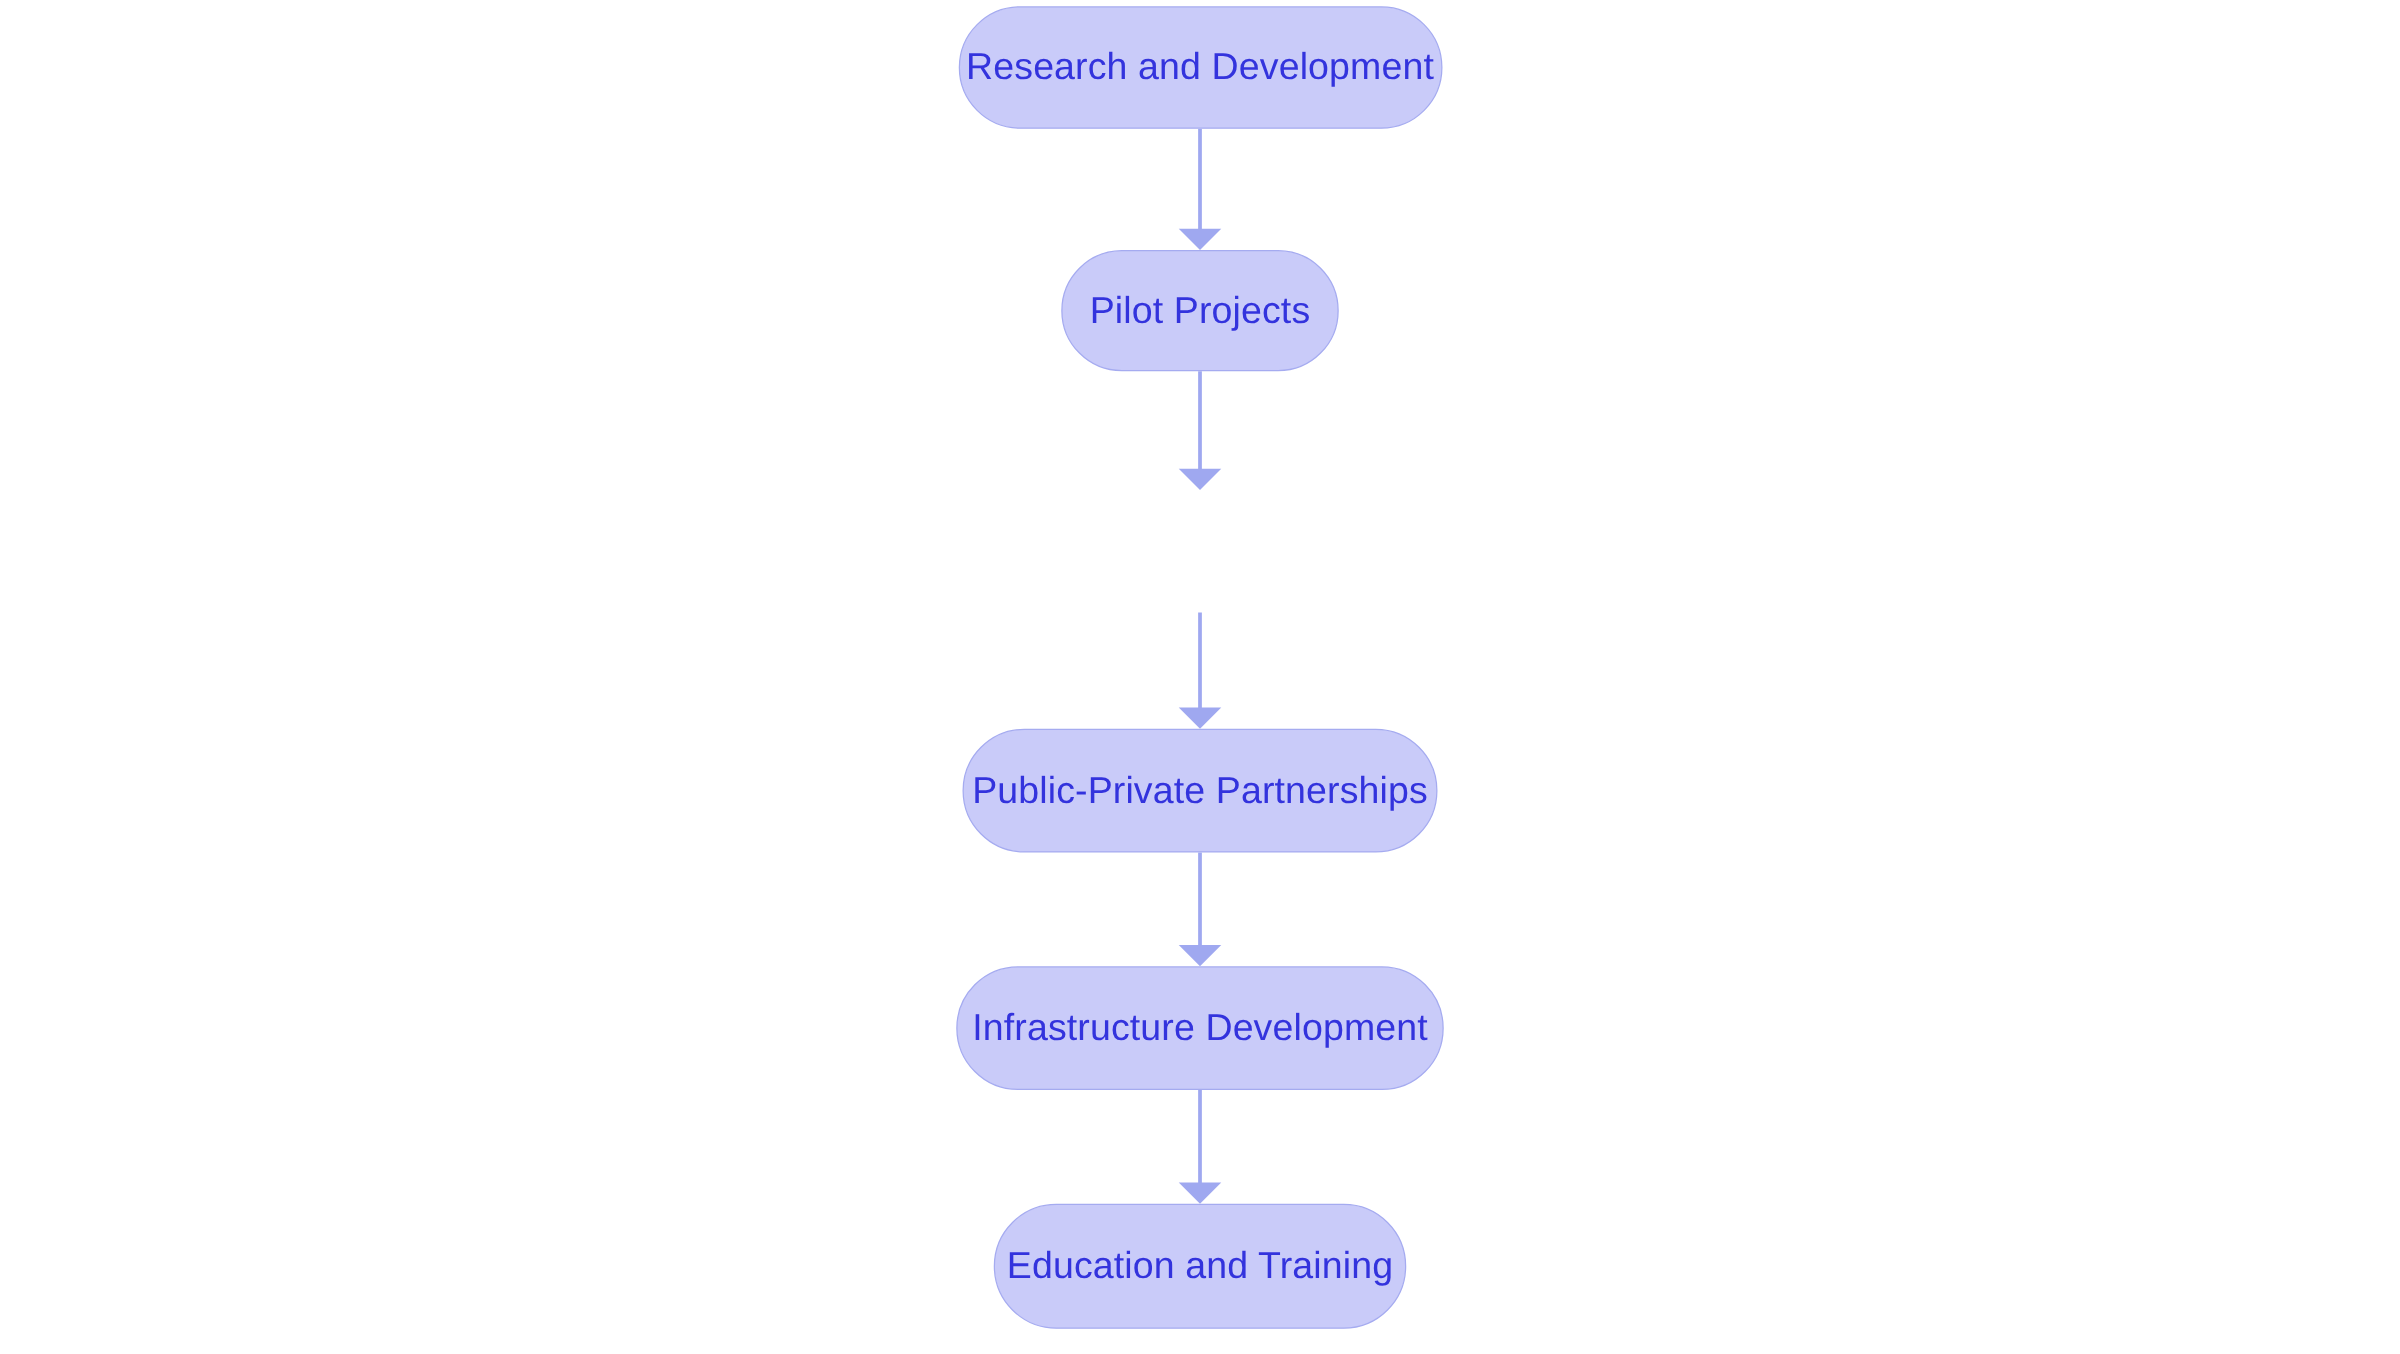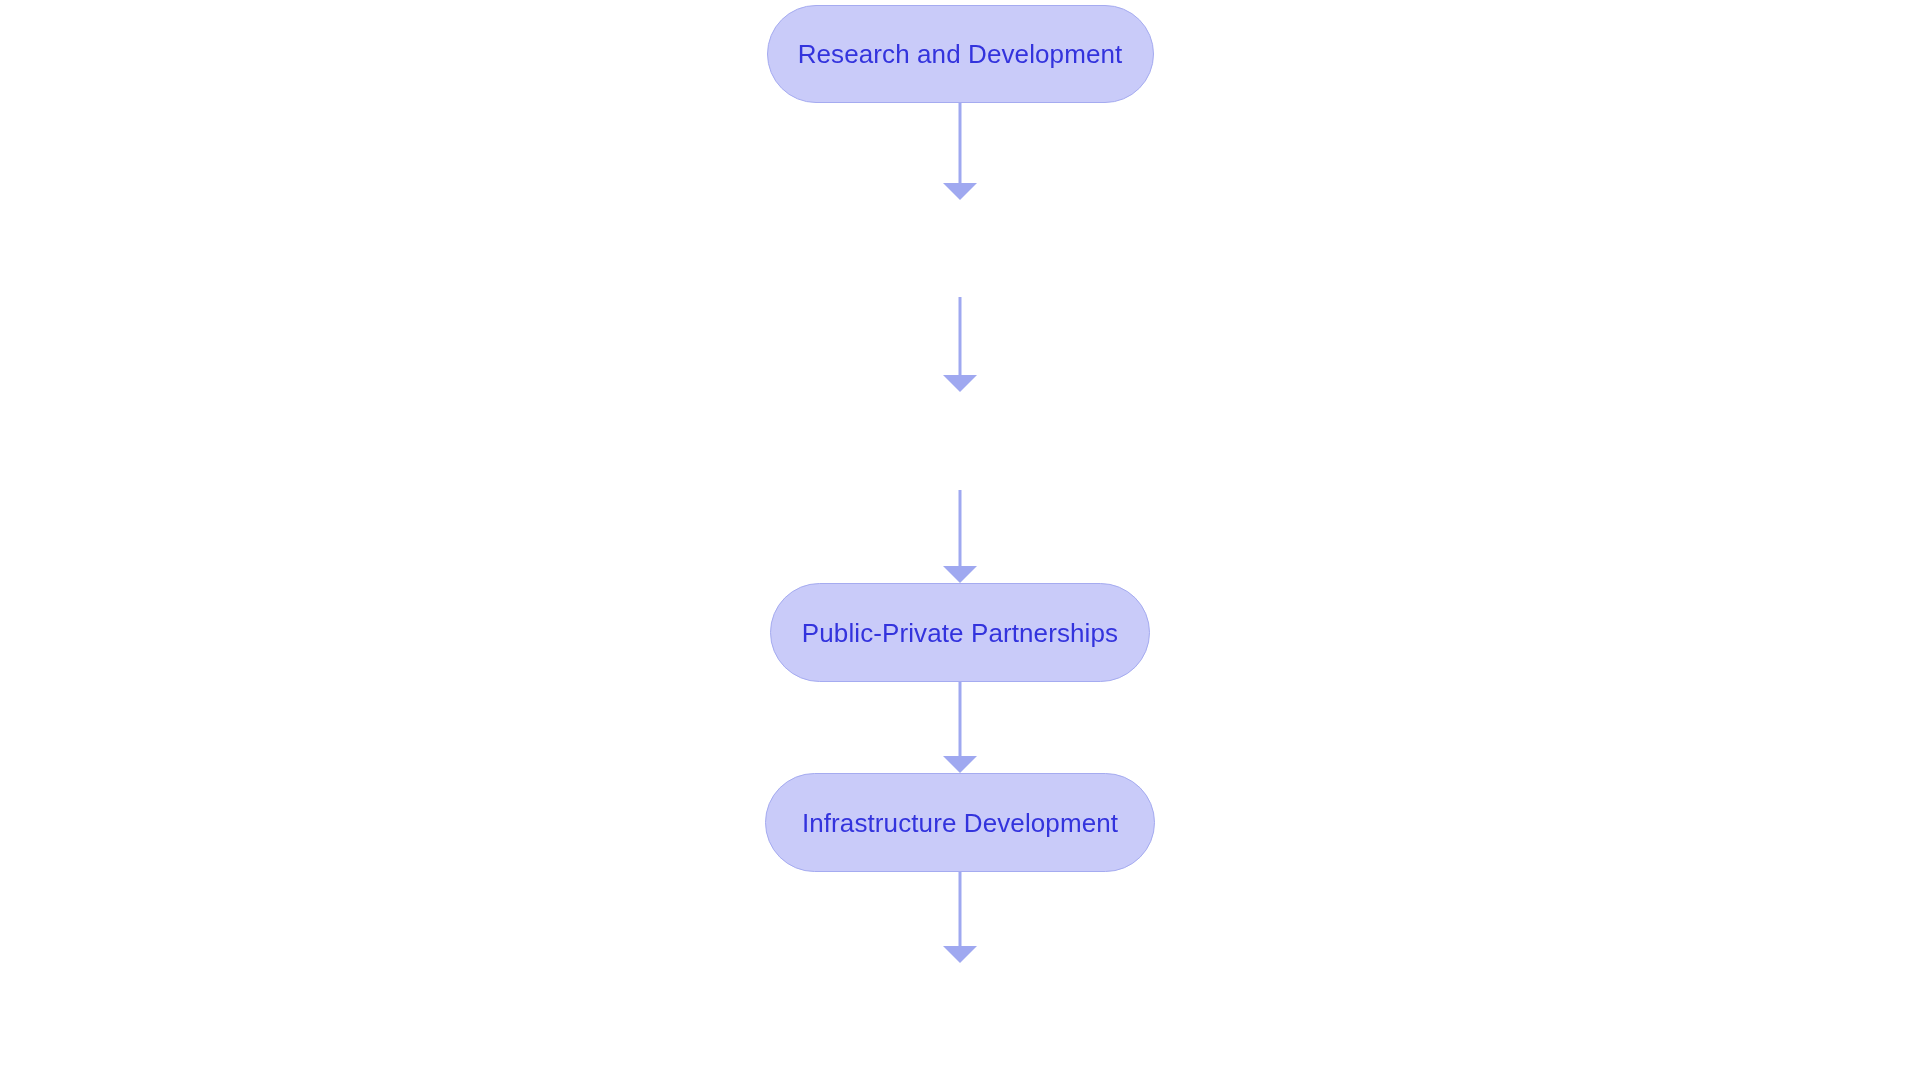--- a/index.html
+++ b/index.html
@@ -35,21 +35,21 @@
     font-weight: 400;
     letter-spacing: 0.1px;
     line-height: 1;
     white-space: nowrap;
     user-select: none;
   }
 
   .node-label {
     display: block;
     color: #3333dd;
-    font-size: 26px;
+    font-size: 30px;
     line-height: 1;
   }
 
   .flow-connector {
     position: absolute;
     left: 0;
     top: 0;
     width: 1920px;
     height: 1083px;
     pointer-events: none;
@@ -97,24 +97,30 @@
       <line class="connector-line" x1="960" y1="872" x2="960" y2="947"></line>
       <polygon class="connector-head" points="943,946 977,946 960,963"></polygon>
     </g>
 
   </svg>
 
   <div class="flow-node" style="left:766.5px; top:5px; width:387px; height:98px;">
     <span class="node-label">Research and Development</span>
   </div>
 
+  <div class="flow-node" style="left:849px; top:200px; width:222px; height:97px;">
+    <span class="node-label">Pilot Projects</span>
+  </div>
 
 
   <div class="flow-node" style="left:765px; top:773px; width:390px; height:99px;">
     <span class="node-label">Infrastructure Development</span>
   </div>
 
   <div class="flow-node" style="left:770px; top:583px; width:380px; height:99px;">
     <span class="node-label">Public-Private Partnerships</span>
   </div>
 
+  <div class="flow-node" style="left:795px; top:963px; width:330px; height:100px;">
+    <span class="node-label">Education and Training</span>
+  </div>
 
 </div>
 
 </body></html>

